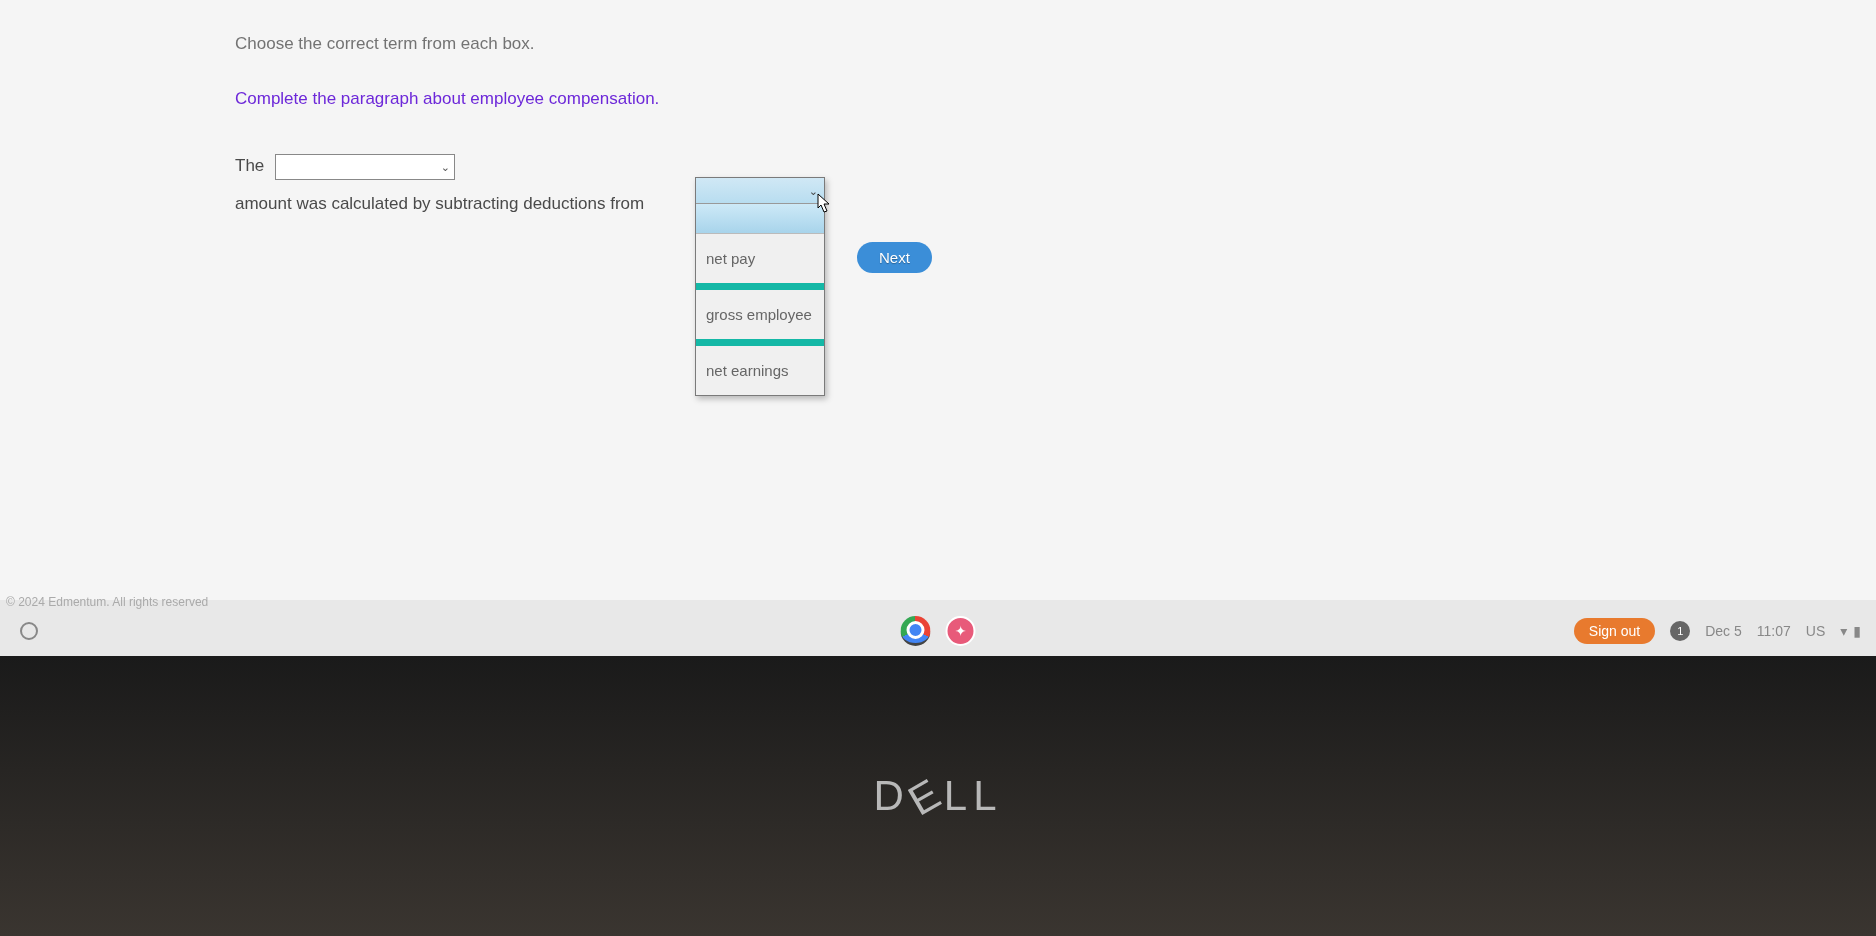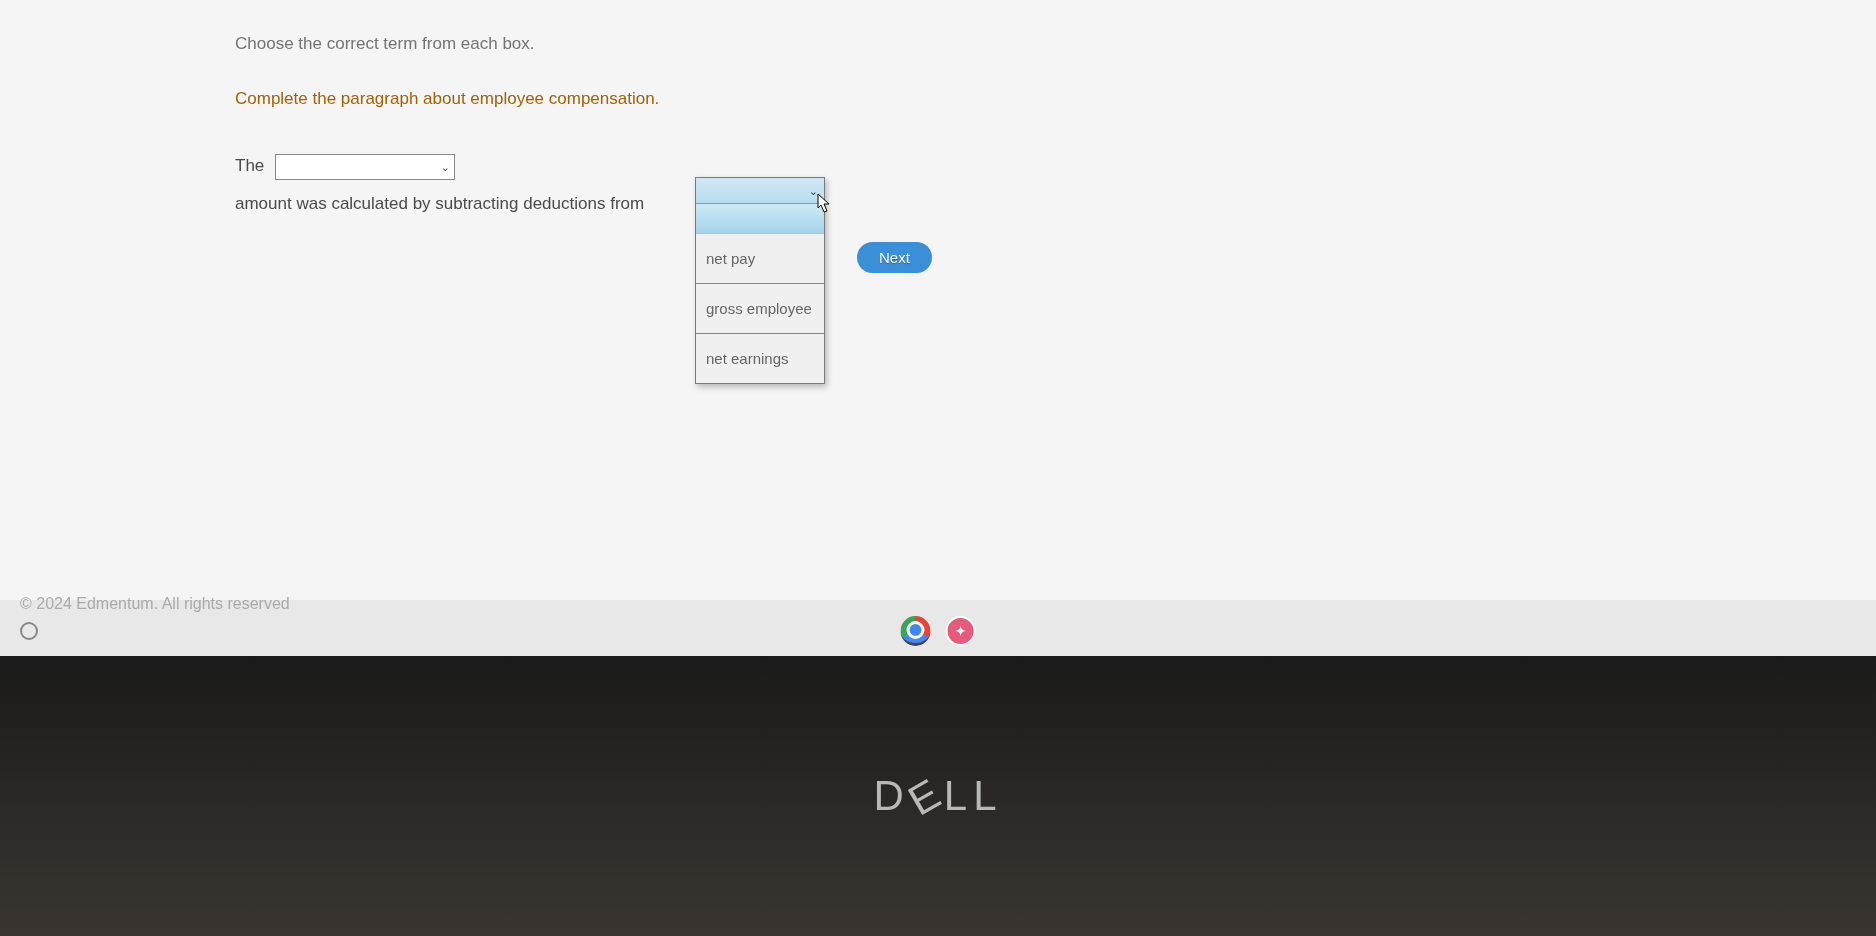--- a/index.html
+++ b/index.html
@@ -27,21 +27,21 @@
       line-height: 1.6;
     }
     
     .instruction-line {
       margin-bottom: 28px;
       color: #737373;
     }
     
     .subinstruction-line {
       margin-bottom: 35px;
-      color: #a16207;
+      color: #6d28d9;
     }
     
     .paragraph-container {
       position: relative;
       line-height: 2.2;
     }
     
     .inline-select {
       display: inline-block;
       width: 180px;
@@ -93,21 +93,21 @@
       height: 30px;
       background: linear-gradient(#cde9f7, #a8d4eb);
       border-bottom: 1px solid #bbb;
     }
     
     .dropdown-option {
       padding: 8px 10px;
       color: #666;
       font-size: 15px;
       background: #f0f0f0;
-      border-bottom: 1px solid #14b8a6;
+      border-bottom: 7px solid #14b8a6;
       cursor: pointer;
     }
     
     .dropdown-option:last-child {
       border-bottom: none;
     }
     
     .cursor-icon {
       position: absolute;
       left: 578px;
@@ -126,24 +126,24 @@
       border-radius: 18px;
       padding: 7px 22px;
       font-size: 15px;
       cursor: pointer;
       text-shadow: 0 1px 1px rgba(0,0,0,0.3);
       text-align: center;
     }
     
     .footer-text {
       position: absolute;
-      left: 20px;
+      left: 6px;
       top: 595px;
       color: #aaa;
-      font-size: 16px;
+      font-size: 12px;
     }
     
     .taskbar {
       position: absolute;
       bottom: 280px;
       left: 0;
       right: 0;
       height: 50px;
       display: flex;
       align-items: center;
@@ -308,19 +308,30 @@
 <div class="taskbar">
   <div class="taskbar-left">
     <div class="launcher-circle"></div>
   </div>
 
   <div class="taskbar-center">
     <div class="chrome-icon"></div>
     <div class="app-icon-pink">✦</div>
   </div>
 
+  <div class="taskbar-right">
+    <button class="signout-button">Sign out</button>
+    <div class="notification-badge">1</div>
+    <span>Dec 5</span>
+    <span>11:07</span>
+    <span>US</span>
+    <span class="status-icons">
+      <span>▾</span>
+      <span>▮</span>
+    </span>
+  </div>
 </div>
 
 <div class="bezel">
   <div class="dell-logo">
     <span>D</span><span class="tilted-e">E</span><span>LL</span>
   </div>
 </div>
 
 </body></html>

